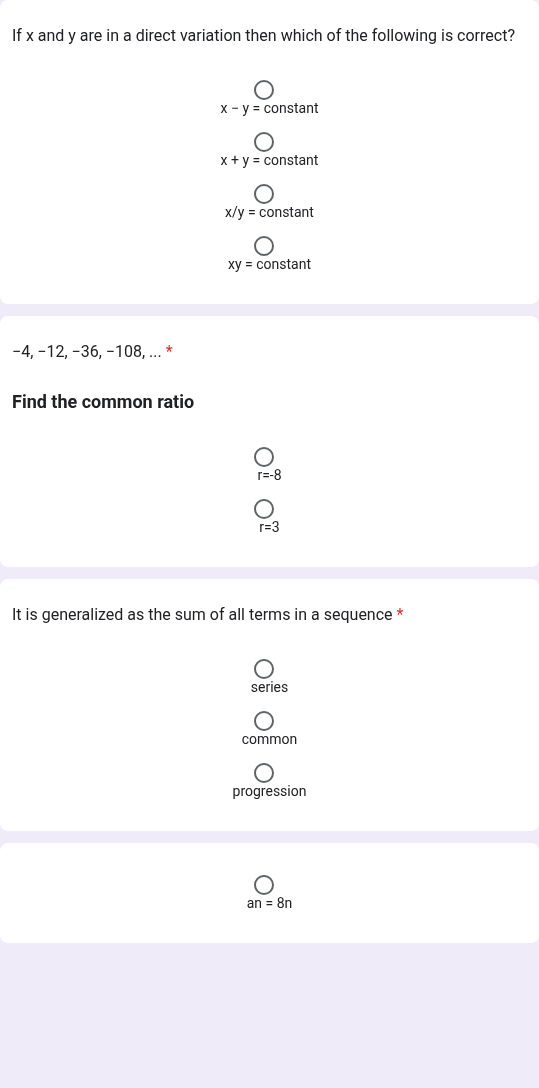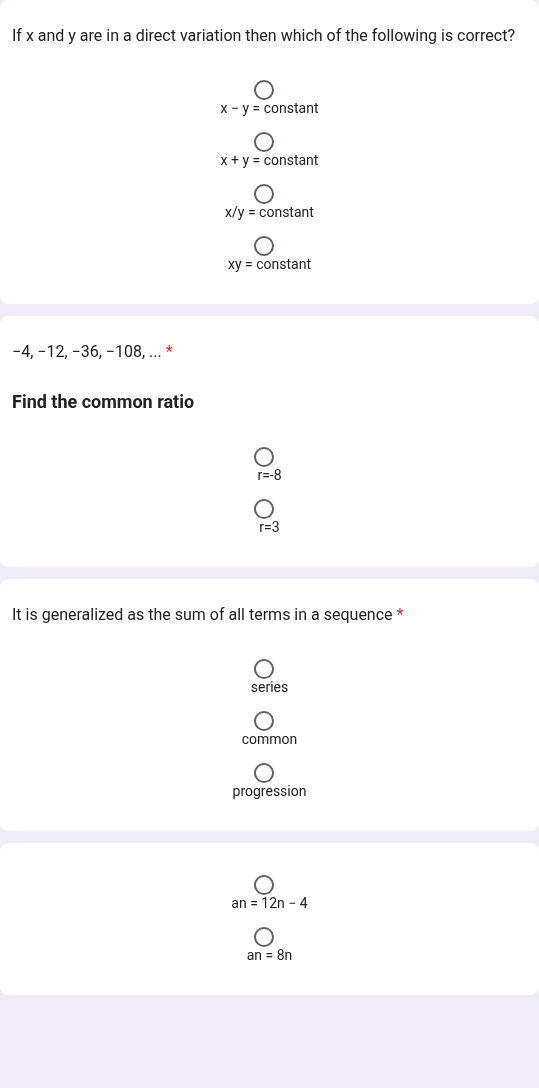--- a/index.html
+++ b/index.html
@@ -112,19 +112,15 @@
   </div>
   <div class="option-row">
     <span class="radio-circle"></span>
     <span class="option-label">progression</span>
   </div>
 </div>
 
 <div class="question-card">
   <div class="option-row">
     <span class="radio-circle"></span>
-    <span class="option-label">an = 12n − 4</span>
-  </div>
-  <div class="option-row">
-    <span class="radio-circle"></span>
     <span class="option-label">an = 8n</span>
   </div>
 </div>
 
 </body></html>

